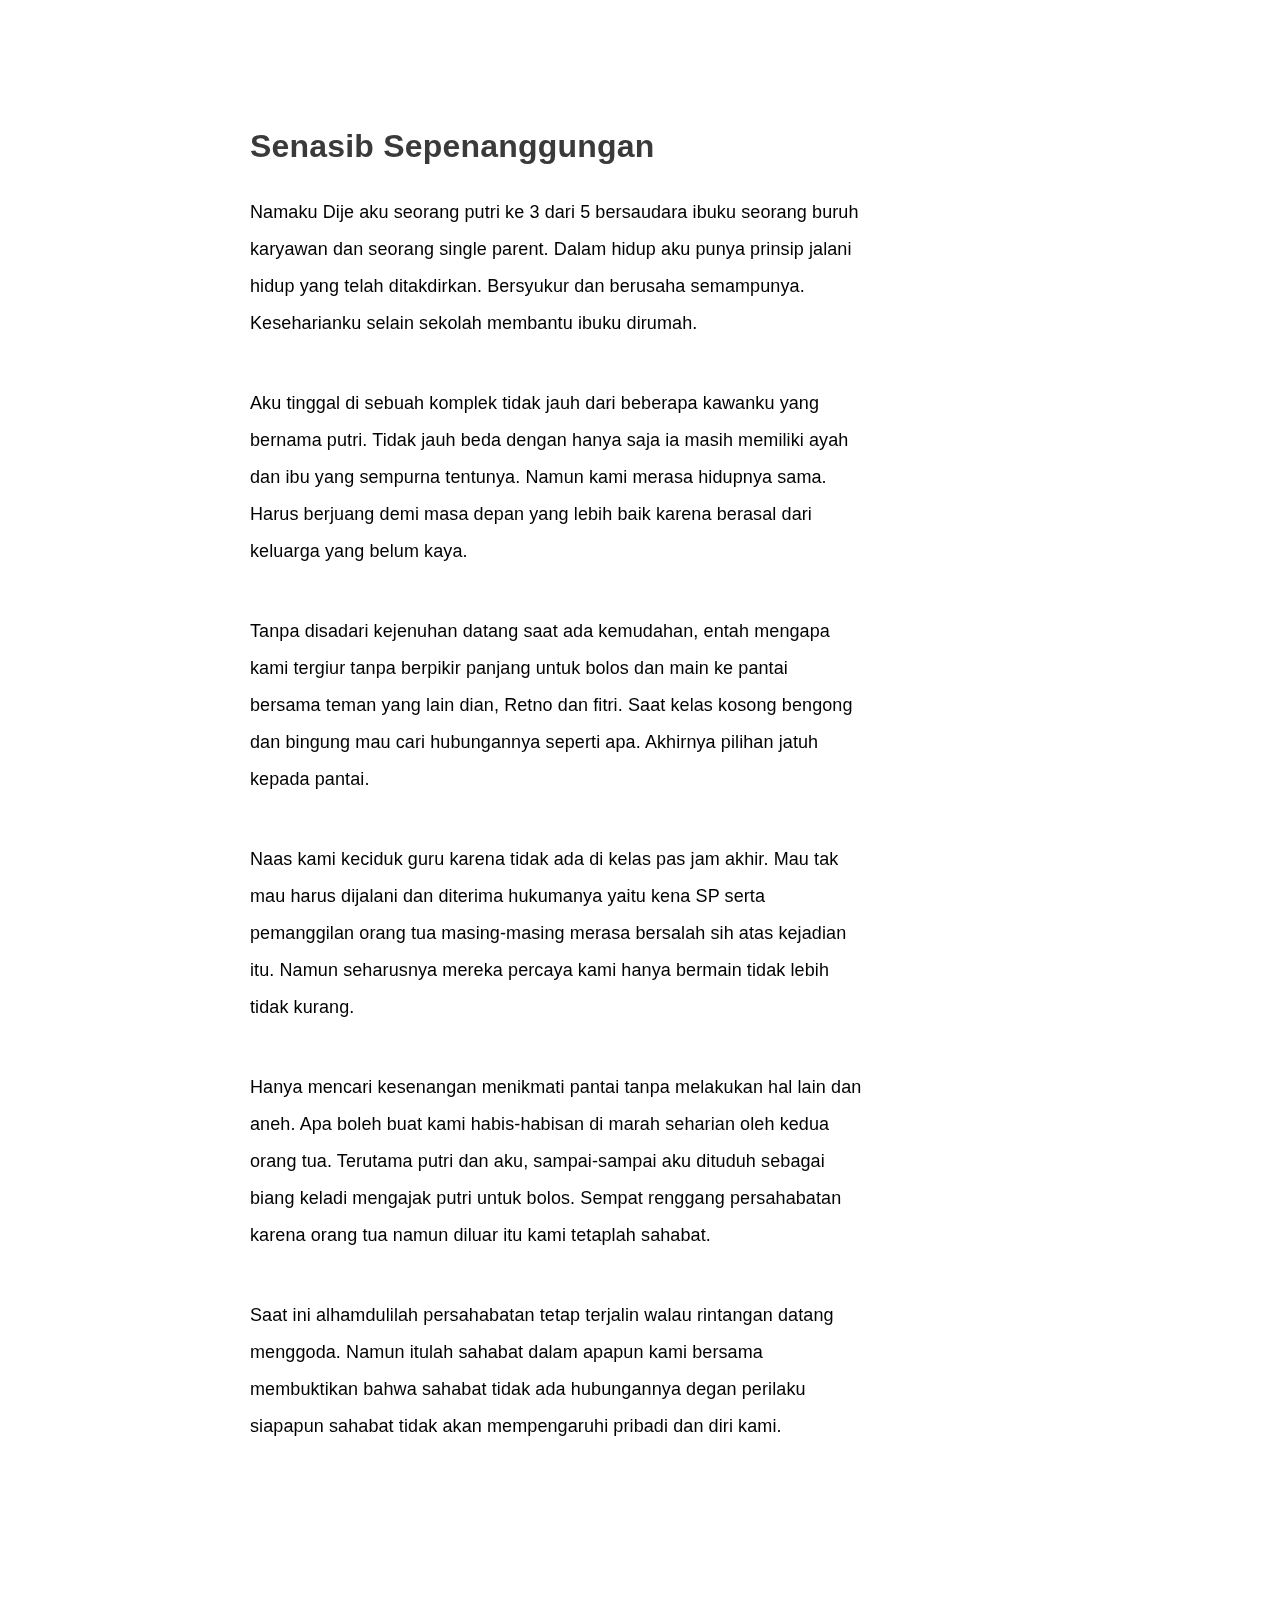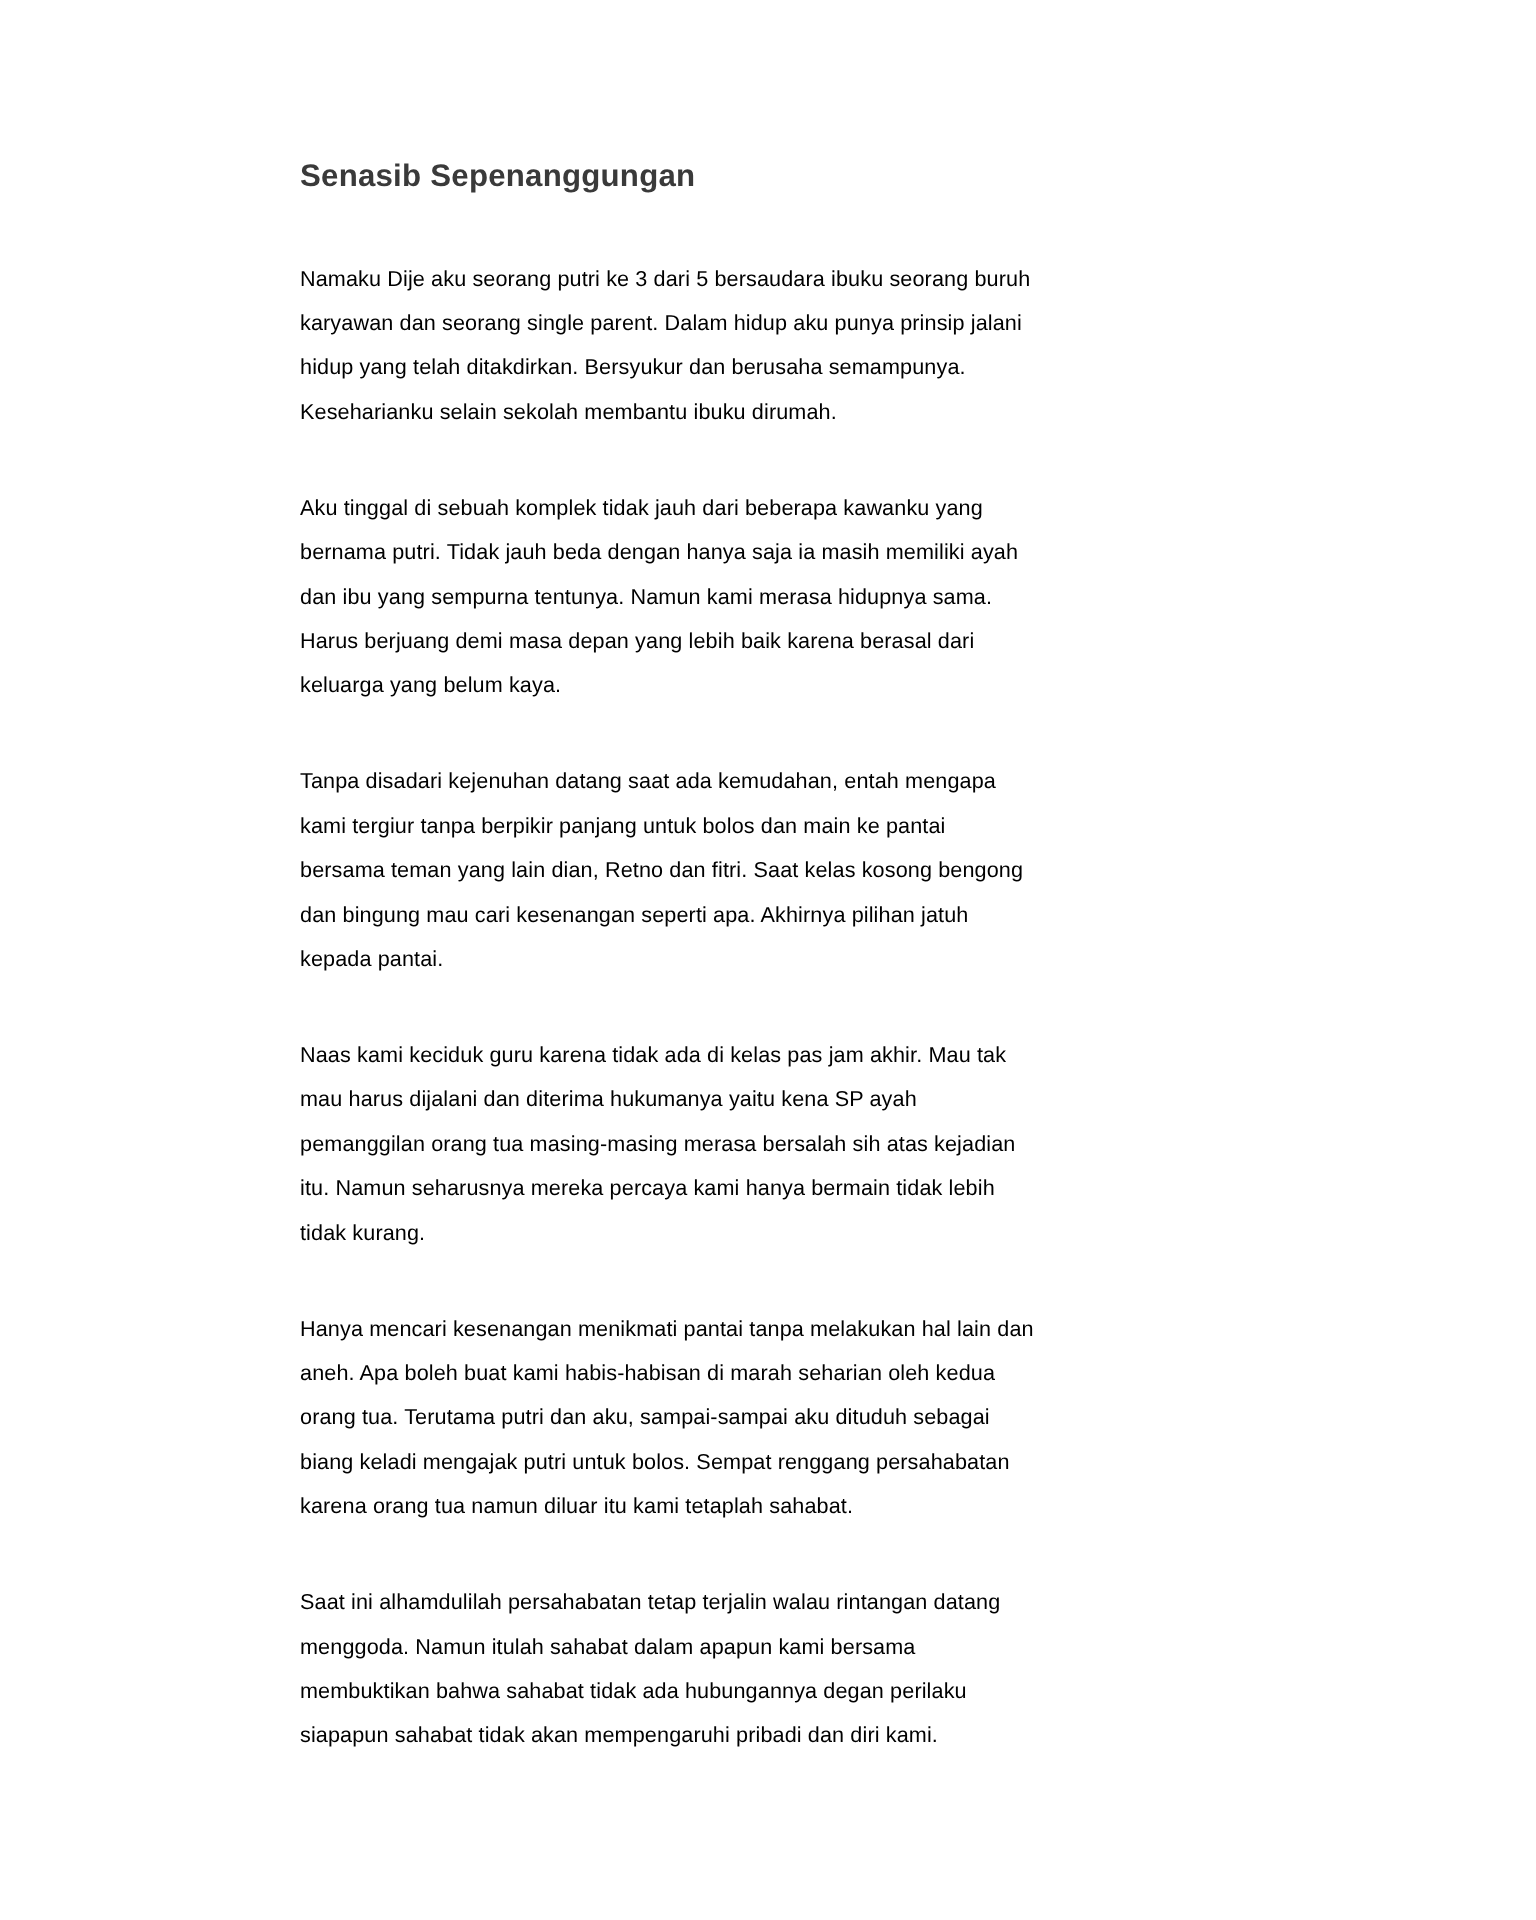--- a/index.html
+++ b/index.html
@@ -14,22 +14,22 @@
     font-family: "Liberation Sans", sans-serif;
     overflow: hidden;
   }
   .page {
     position: absolute;
     left: 250px;
     top: 130px;
     width: 810px;
   }
   .doc-title {
-    margin: 0 0 52px 0;
-    font-size: 26px;
+    margin: 0 0 32px 0;
+    font-size: 32px;
     line-height: 32px;
     font-weight: 700;
     color: #3a3a3a;
     letter-spacing: 0.2px;
   }
   .doc-paragraph {
     margin: 0 0 43px 0;
     font-size: 18px;
     line-height: 37px;
     color: #000000;
@@ -54,25 +54,25 @@
 
   <p class="doc-paragraph">Aku tinggal di sebuah komplek tidak jauh dari beberapa kawanku yang
 bernama putri. Tidak jauh beda dengan hanya saja ia masih memiliki ayah
 dan ibu yang sempurna tentunya. Namun kami merasa hidupnya sama.
 Harus berjuang demi masa depan yang lebih baik karena berasal dari
 keluarga yang belum kaya.</p>
 
   <p class="doc-paragraph">Tanpa disadari kejenuhan datang saat ada kemudahan, entah mengapa
 kami tergiur tanpa berpikir panjang untuk bolos dan main ke pantai
 bersama teman yang lain dian, Retno dan fitri. Saat kelas kosong bengong
-dan bingung mau cari kesenangan seperti apa. Akhirnya pilihan jatuh
+dan bingung mau cari hubungannya seperti apa. Akhirnya pilihan jatuh
 kepada pantai.</p>
 
   <p class="doc-paragraph">Naas kami keciduk guru karena tidak ada di kelas pas jam akhir. Mau tak
-mau harus dijalani dan diterima hukumanya yaitu kena SP ayah
+mau harus dijalani dan diterima hukumanya yaitu kena SP serta
 pemanggilan orang tua masing-masing merasa bersalah sih atas kejadian
 itu. Namun seharusnya mereka percaya kami hanya bermain tidak lebih
 tidak kurang.</p>
 
   <p class="doc-paragraph">Hanya mencari kesenangan menikmati pantai tanpa melakukan hal lain dan
 aneh. Apa boleh buat kami habis-habisan di marah seharian oleh kedua
 orang tua. Terutama putri dan aku, sampai-sampai aku dituduh sebagai
 biang keladi mengajak putri untuk bolos. Sempat renggang persahabatan
 karena orang tua namun diluar itu kami tetaplah sahabat.</p>
 

